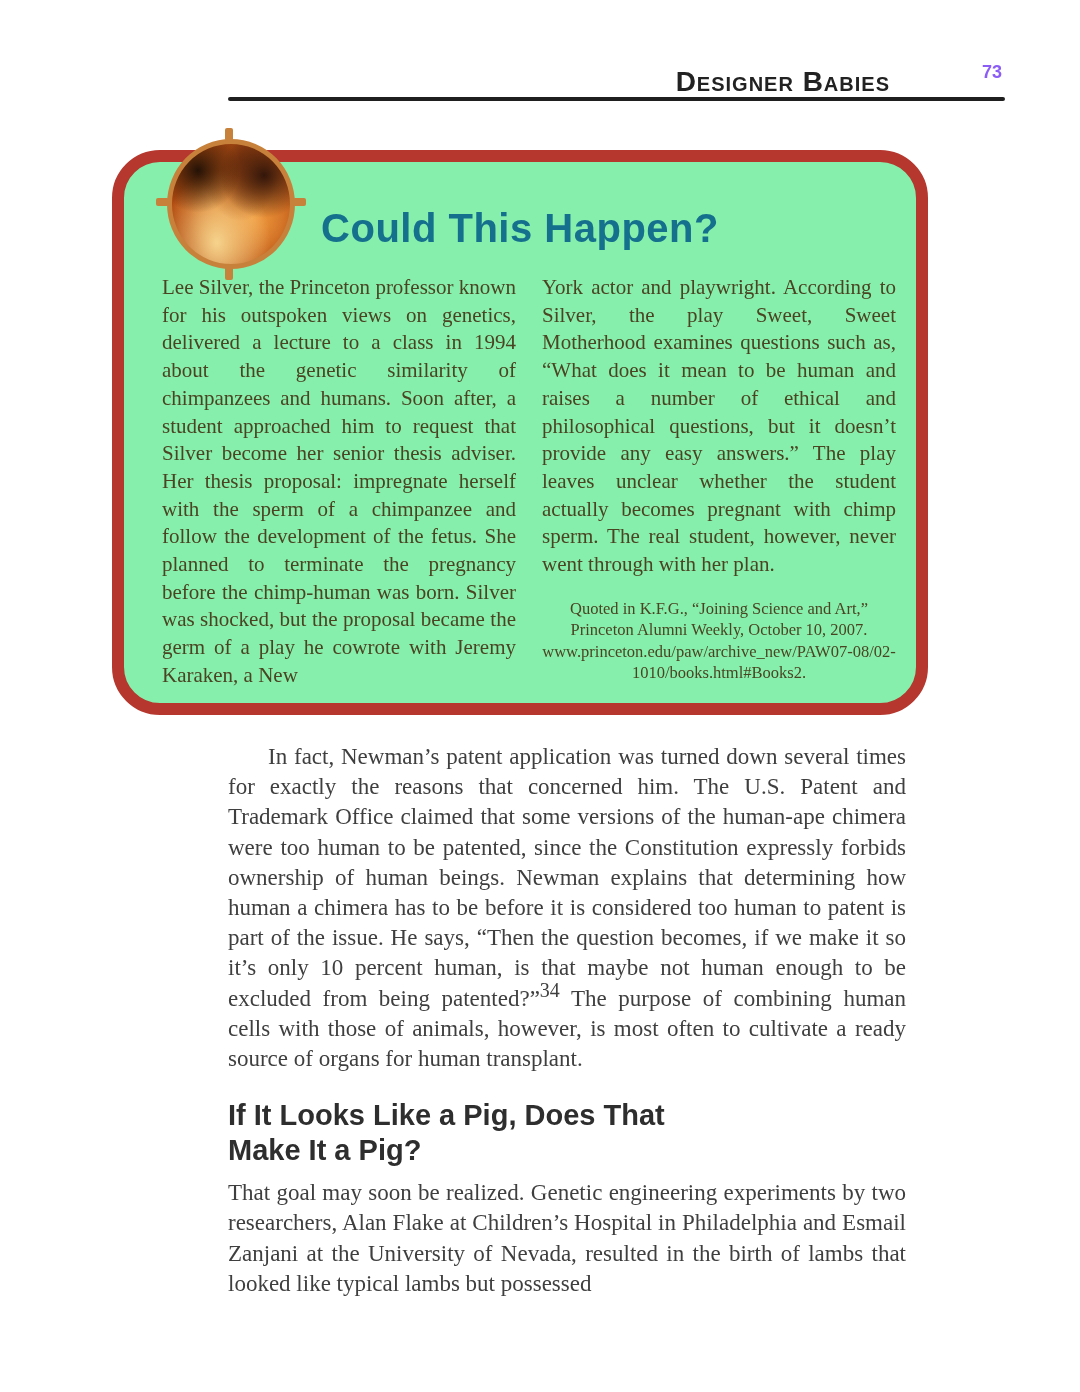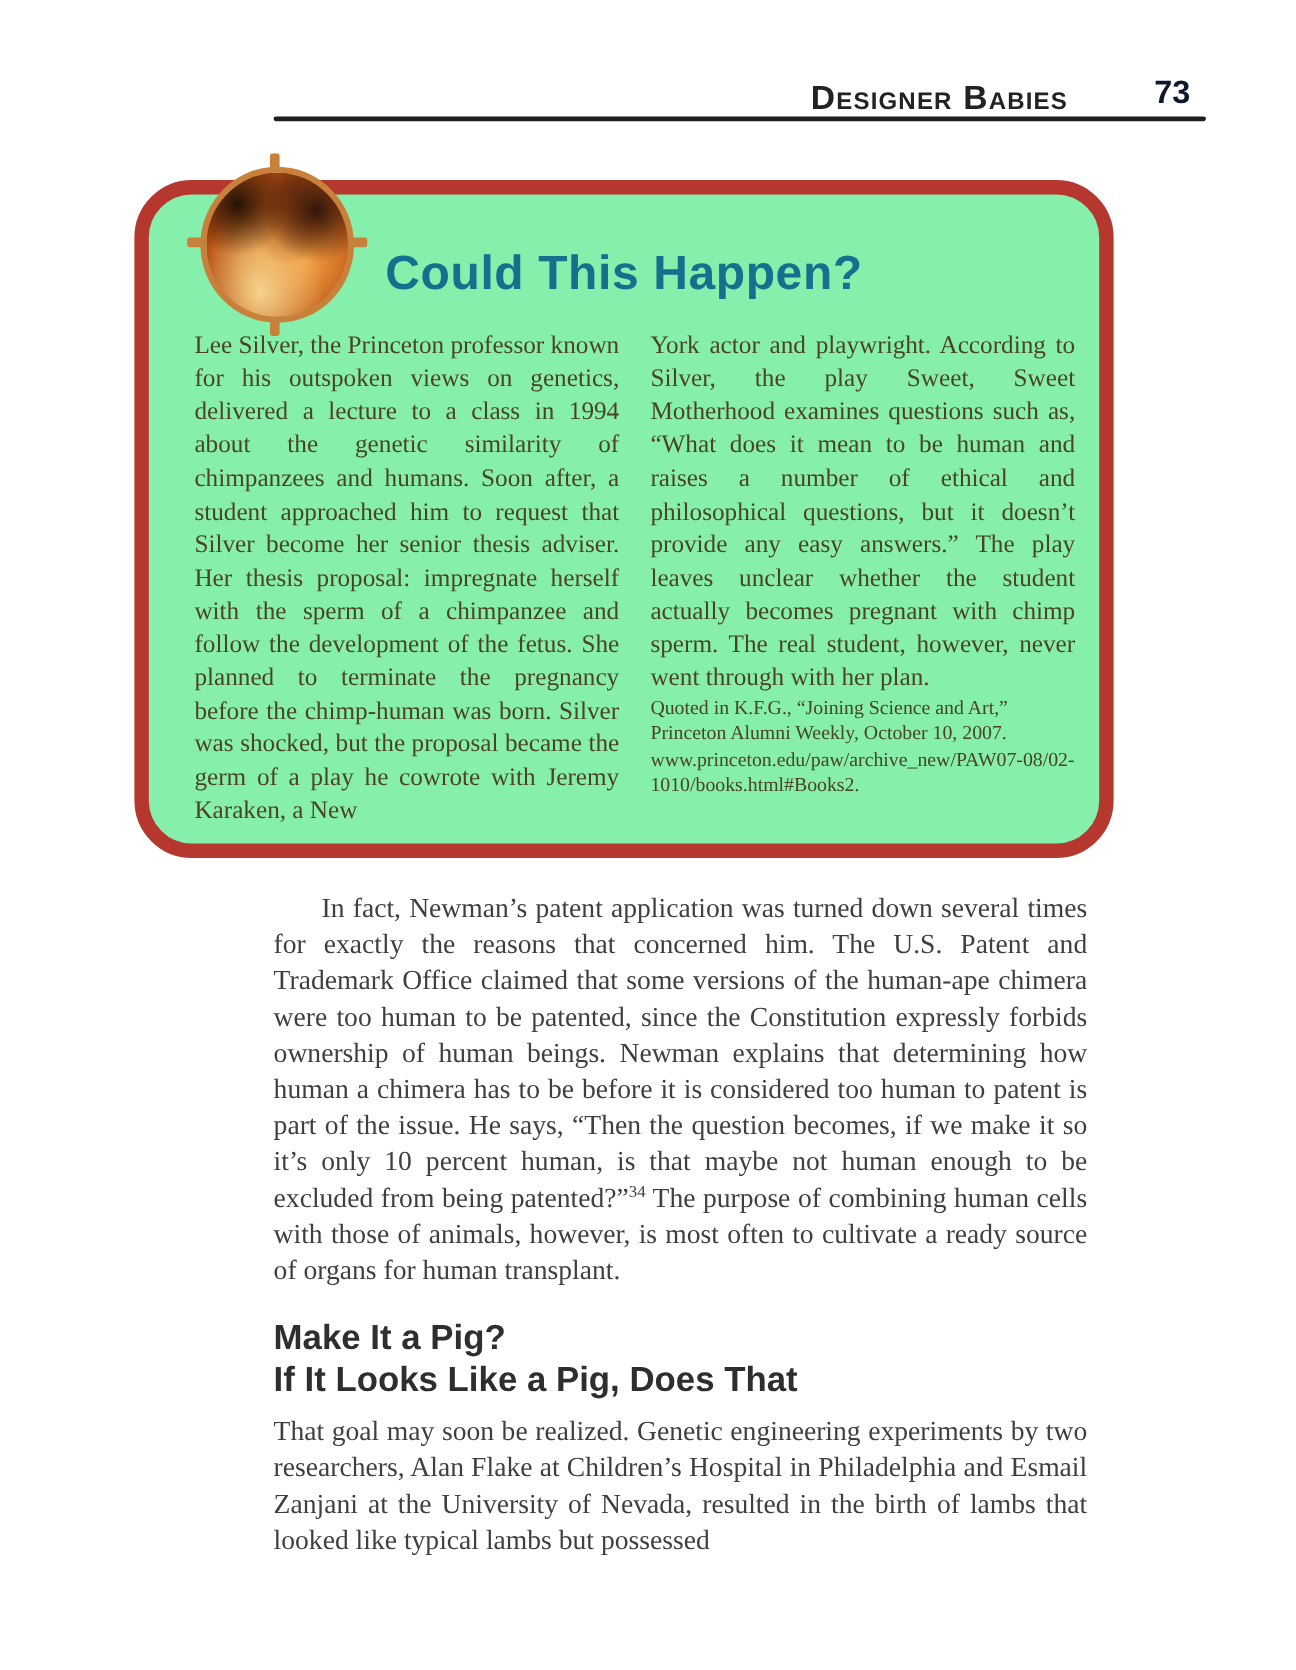--- a/index.html
+++ b/index.html
@@ -13,23 +13,23 @@
 
   
   .running-head{
     position:absolute;top:66px;right:190px;
     font-family:"Liberation Sans", sans-serif;
     font-weight:bold;font-size:28px;
     font-variant:small-caps;letter-spacing:1px;
     color:#222222;
   }
   .page-number{
-    position:absolute;top:62px;right:88px;
+    position:absolute;top:62px;right:78px;
     font-family:"Liberation Sans", sans-serif;
-    font-weight:bold;font-size:27px;color:#0f172a;
+    font-weight:bold;font-size:18px;color:#8b5cf6;
   }
   .head-rule{
     position:absolute;top:97px;left:228px;width:777px;height:4px;
     background:#1f1f1f;border-radius:2px;
   }
 
   
   .callout{
     position:absolute;left:112px;top:150px;width:816px;height:565px;
     box-sizing:border-box;
@@ -50,22 +50,23 @@
     display:flex;gap:26px;padding:6px 20px 0 38px;
   }
   .callout-col{
     flex:1;
     font-size:21px;line-height:27.7px;
     color:#4A4422;
     text-align:justify;
   }
   .callout-col .em{}
   .citation{
+    margin-top:19px;
     font-size:16.5px;line-height:21.5px;
-    text-align:left;
+    text-align:center;
     overflow-wrap:break-word;
   }
 
   
   .flame-badge{
     position:absolute;left:167px;top:139px;width:118px;height:120px;
     border-radius:50%;
     border:5px solid #C8813B;
     background:
       radial-gradient(ellipse at 22% 22%, #241206 0%, rgba(36,18,6,0) 32%),
@@ -85,21 +86,21 @@
   .main-content{
     position:absolute;left:228px;top:742px;width:678px;
     color:#3F3F3F;
   }
   .body-para{
     margin:0;
     font-size:23px;line-height:30.2px;
     text-align:justify;
   }
   .body-para.indent{text-indent:40px;}
-  .body-para sup{font-size:14px;line-height:0;}
+  .body-para sup{font-size:20px;line-height:0;}
   .section-heading{
     margin:24px 0 10px 0;
     font-family:"Liberation Sans", sans-serif;
     font-weight:bold;font-size:29px;line-height:35px;
     color:#2E2E2E;
   }
 </style>
 </head>
 <body>
 
@@ -127,19 +128,19 @@
   <div class="flame-badge">
     <i class="flame-tick n"></i>
     <i class="flame-tick s"></i>
     <i class="flame-tick w"></i>
     <i class="flame-tick e"></i>
   </div>
 
   <div class="main-content">
     <p class="body-para indent"><span>In fact, Newman’s patent application was turned down several times for exactly the reasons that concerned him. The U.S. Patent and Trademark Office claimed that some versions of the human-ape chimera were too human to be patented, since the Constitution expressly forbids ownership of human beings. Newman explains that determining how human a chimera has to be before it is considered too human to patent is part of the issue. He says, “Then the question becomes, if we make it so it’s only 10 percent human, is that maybe not human enough to be excluded from being patented?”</span><sup>34</sup><span> The purpose of combining human cells with those of animals, however, is most often to cultivate a ready source of organs for human transplant.</span></p>
     <h3 class="section-heading">
+      <div>If It Looks Like a Pig, Does That</div>
       <div>Make It a Pig?</div>
-      <div>If It Looks Like a Pig, Does That</div>
     </h3>
     <p class="body-para">That goal may soon be realized. Genetic engineering experiments by two researchers, Alan Flake at Children’s Hospital in Philadelphia and Esmail Zanjani at the University of Nevada, resulted in the birth of lambs that looked like typical lambs but possessed</p>
   </div>
 
 </div>
 
 </body></html>

